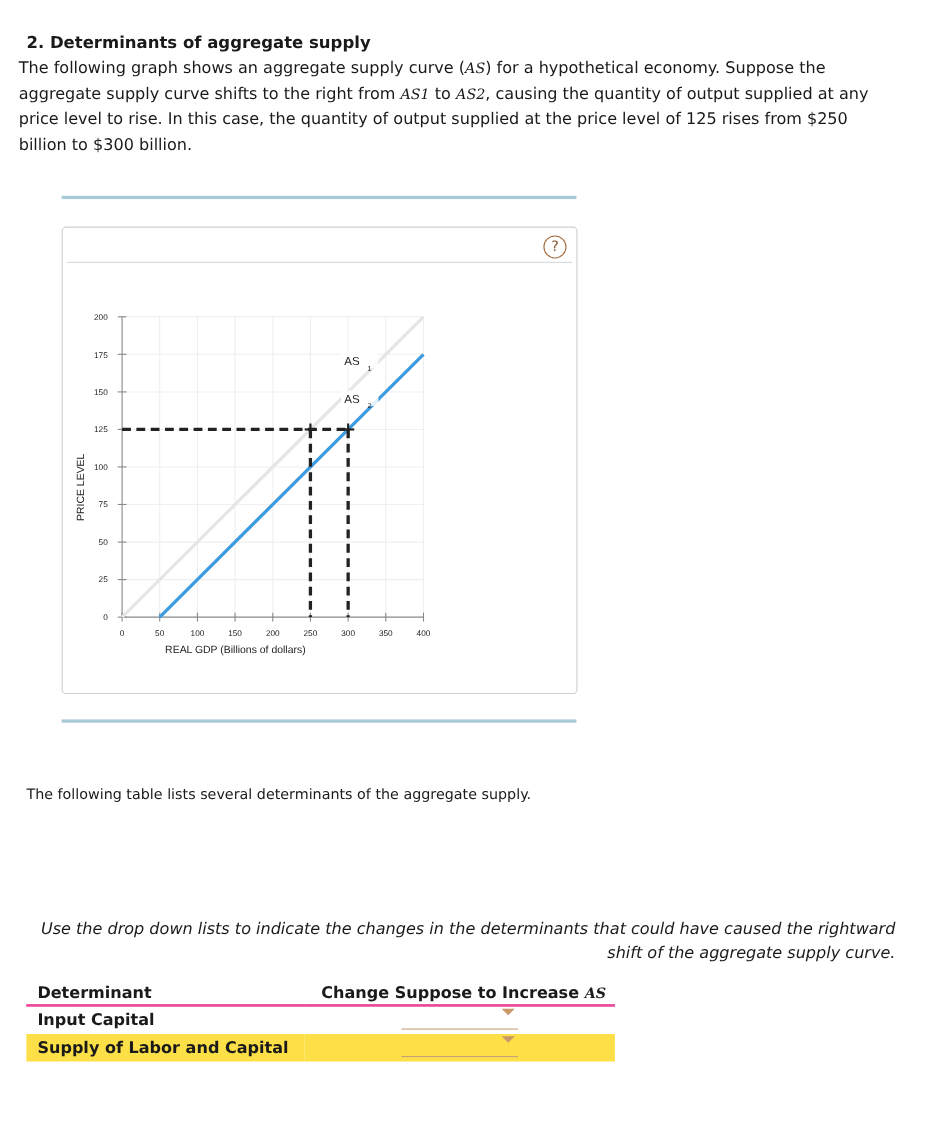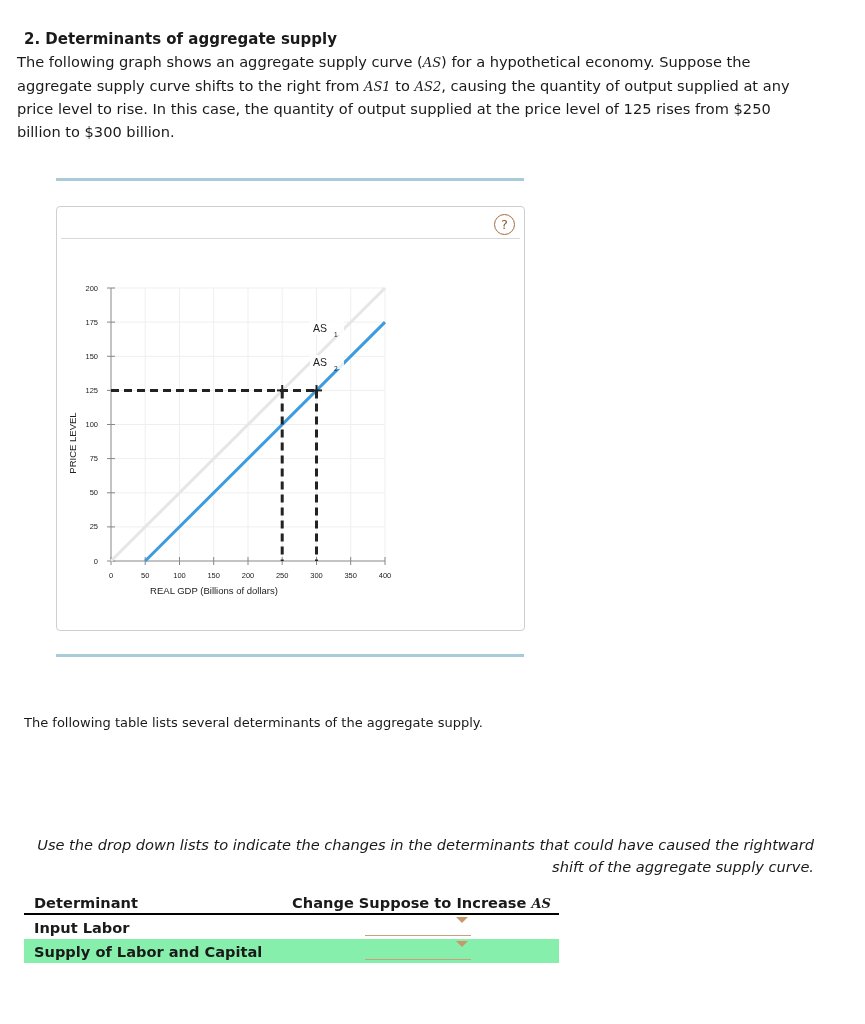--- a/index.html
+++ b/index.html
@@ -11,24 +11,24 @@
   .divider { position:absolute; left:56px; width:468px; height:3px; background:#a9cbd7; }
   .panel { position:absolute; left:56px; top:206px; width:467px; height:423px; border:1px solid #cfcfcf;
            border-radius:4px; background:#fff; }
   .panel-head { position:absolute; left:4px; right:4px; top:31px; height:1px; background:#d9d9d9; }
   .help { position:absolute; left:437px; top:7px; width:19px; height:19px; border:1px solid #a56b3d;
           border-radius:50%; color:#8a5a33; font-size:13px; text-align:center; line-height:19px; cursor:pointer; }
   svg.chart { position:absolute; left:0; top:0; }
   .text2 { position:absolute; left:24px; top:715px; font-size:13px; }
   .instr { position:absolute; left:24px; top:834px; width:790px; font-size:14.6px; line-height:22px; font-style:italic;text-align:right; }
   table.det { position:absolute; left:24px; top:891px; width:535px; border-collapse:collapse; font-size:14.6px; }
-  table.det th { text-align:left; font-weight:bold; padding:1px 10px 0 10px; height:21px; border-bottom:2px solid #000000; }
+  table.det th { text-align:left; font-weight:bold; padding:1px 10px 0 10px; height:21px; border-bottom:2px solid #ec4899; }
   table.det th.right { text-align:right; padding-right:8px; }
   table.det td { padding:0 10px; height:22px; font-weight:bold; }
-  table.det tr.alt td { background:#86efac; }
+  table.det tr.alt td { background:#fde047; }
   .dd { position:relative; display:inline-block; height:20px; border-bottom:1.5px solid #c9a07a; cursor:pointer; }
   .dd .arr { position:absolute; right:3px; top:2px; width:0; height:0; border-left:6px solid transparent;
              border-right:6px solid transparent; border-top:6px solid #c8976a; }
 </style>
 </head>
 <body>
 
 <div class="title">2. Determinants of aggregate supply</div>
 
 <div class="intro">
@@ -143,21 +143,21 @@
 
 <table class="det">
   <thead>
     <tr>
       <th>Determinant</th>
       <th class="right"><span>Change Suppose to Increase</span> <span class="ital">AS</span></th>
     </tr>
   </thead>
   <tbody>
     <tr>
-      <td>Input Labor</td>
+      <td>Input Capital</td>
       <td style="text-align:right;padding-right:88px;"><span class="dd" style="width:106px;"><span></span><span class="arr"></span></span></td>
     </tr>
     <tr class="alt">
       <td>Supply of Labor and Capital</td>
       <td style="text-align:right;padding-right:88px;"><span class="dd" style="width:106px;"><span></span><span class="arr"></span></span></td>
     </tr>
   </tbody>
 </table>
 
 </body></html>

